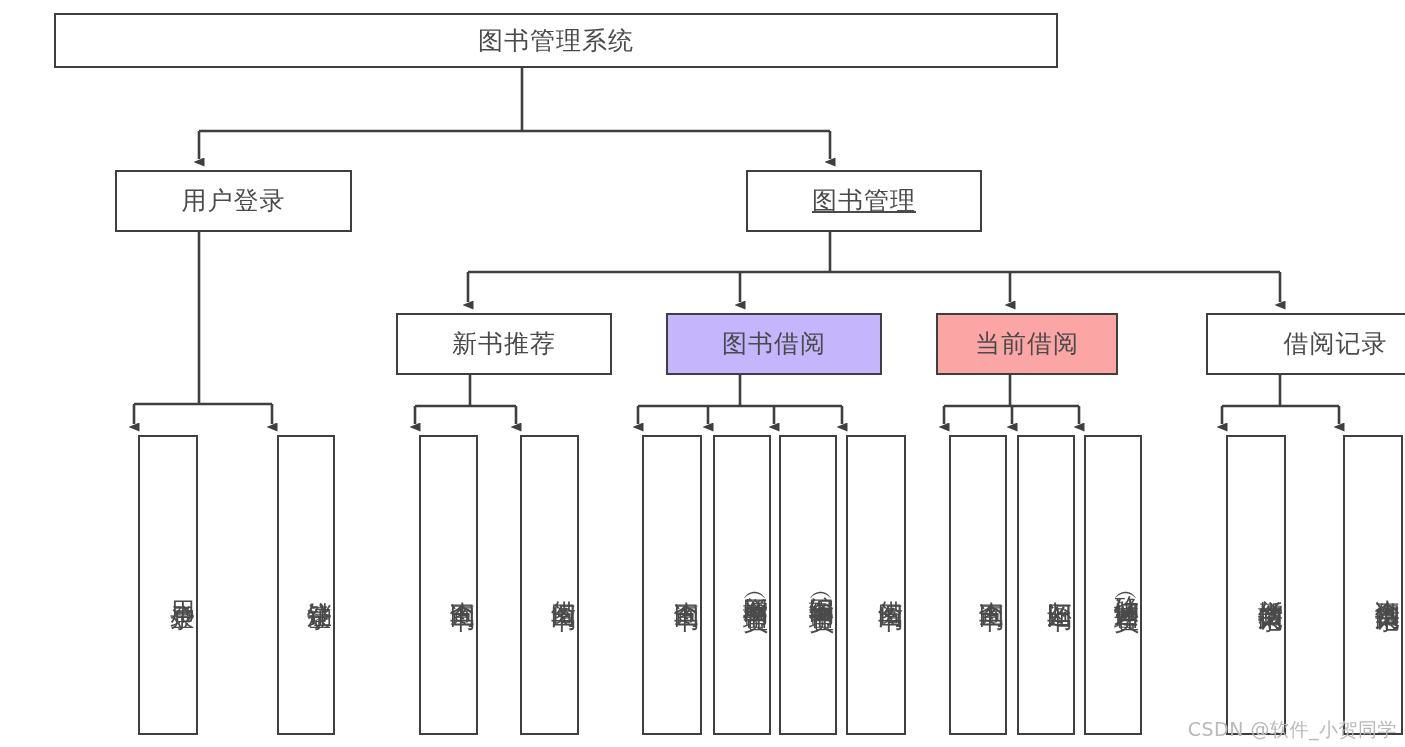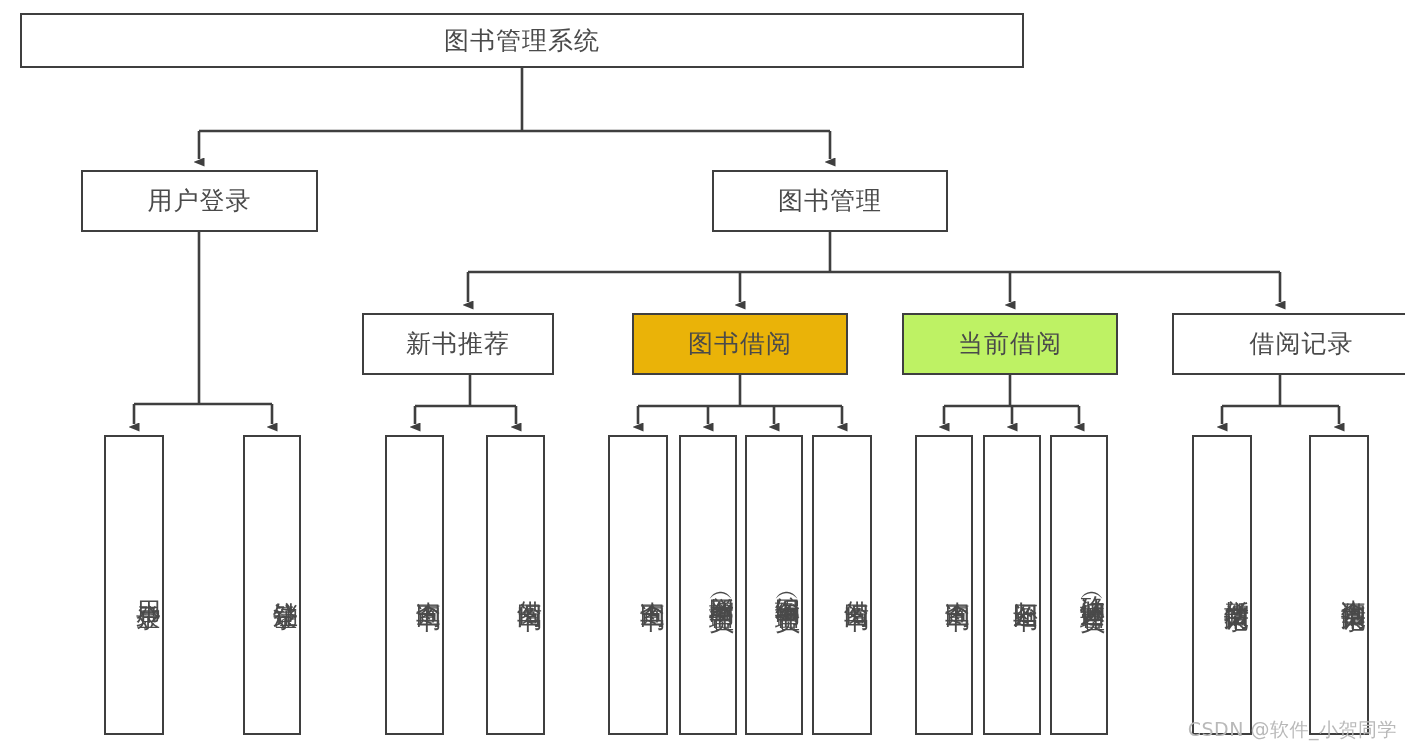--- a/index.html
+++ b/index.html
@@ -31,20 +31,21 @@
     position: absolute;
     box-sizing: border-box;
     background: #ffffff;
     border: 2.5px solid #3f3f3f;
     display: flex;
     align-items: center;
     justify-content: center;
     text-align: left;
     color: #4a4a4a;
     z-index: 2;
+    margin-left: 34px;
   }
   .node.horiz {
     font-size: 25px;
     letter-spacing: 1px;
     line-height: 1.1;
     padding: 0 6px;
   }
   .node.vert {
     writing-mode: vertical-rl;
     text-orientation: upright;
@@ -128,31 +129,31 @@
     </g>
   </svg>
 
   <div class="node horiz" id="node-root" style="left: 20px; top: 13px; width: 1004px; height: 55px; border-color: rgb(63, 63, 63); background: rgb(255, 255, 255); color: rgb(74, 74, 74);">
     <span>图书管理系统</span>
   </div>
 
   <div class="node horiz" id="l2-0" style="left: 81px; top: 170px; width: 237px; height: 62px; border-color: rgb(63, 63, 63); background: rgb(255, 255, 255); color: rgb(74, 74, 74);">
     <span>用户登录</span>
   </div>
-  <div class="node horiz" id="l2-1" style="left: 712px; top: 170px; width: 236px; height: 62px; border-color: rgb(63, 63, 63); background: rgb(255, 255, 255); color: rgb(74, 74, 74);">
+  <div class="node horiz" id="l2-1" style="left: 712px; top: 170px; width: 236px; height: 62px; border-color: rgb(63, 63, 63); background: rgb(255, 255, 255); color: rgb(74, 74, 74); text-decoration: underline;">
     <span>图书管理</span>
   </div>
 
-  <div class="node horiz" id="l3-0" style="left: 362px; top: 313px; width: 192px; height: 62px; border-color: rgb(63, 63, 63); background: rgb(255, 255, 255); color: rgb(74, 74, 74);">
+  <div class="node horiz" id="l3-0" style="left: 362px; top: 313px; width: 216px; height: 62px; border-color: rgb(63, 63, 63); background: rgb(255, 255, 255); color: rgb(74, 74, 74);">
     <span>新书推荐</span>
   </div>
-  <div class="node horiz" id="l3-1" style="left: 632px; top: 313px; width: 216px; height: 62px; border-color: rgb(63, 63, 63); background: #eab308; color: rgb(74, 74, 74);">
+  <div class="node horiz" id="l3-1" style="left: 632px; top: 313px; width: 216px; height: 62px; border-color: rgb(63, 63, 63); background: #c4b5fd; color: rgb(74, 74, 74);">
     <span>图书借阅</span>
   </div>
-  <div class="node horiz" id="l3-2" style="left: 902px; top: 313px; width: 216px; height: 62px; border-color: rgb(63, 63, 63); background: #bef264; color: rgb(74, 74, 74);">
+  <div class="node horiz" id="l3-2" style="left: 902px; top: 313px; width: 182px; height: 62px; border-color: rgb(63, 63, 63); background: #fca5a5; color: rgb(74, 74, 74);">
     <span>当前借阅</span>
   </div>
   <div class="node horiz" id="l3-3" style="left: 1172px; top: 313px; width: 259px; height: 62px; border-color: rgb(63, 63, 63); background: rgb(255, 255, 255); color: rgb(74, 74, 74);">
     <span>借阅记录</span>
   </div>
 
   <div class="node vert" id="lf-0" style="left: 104px; top: 435px; width: 60px; height: 300px; border-color: rgb(63, 63, 63); background: rgb(255, 255, 255); color: rgb(74, 74, 74);">
     <span class="vtext">用户登录</span>
   </div>
   <div class="node vert" id="lf-1" style="left: 243px; top: 435px; width: 58px; height: 300px; border-color: rgb(63, 63, 63); background: rgb(255, 255, 255); color: rgb(74, 74, 74);">

